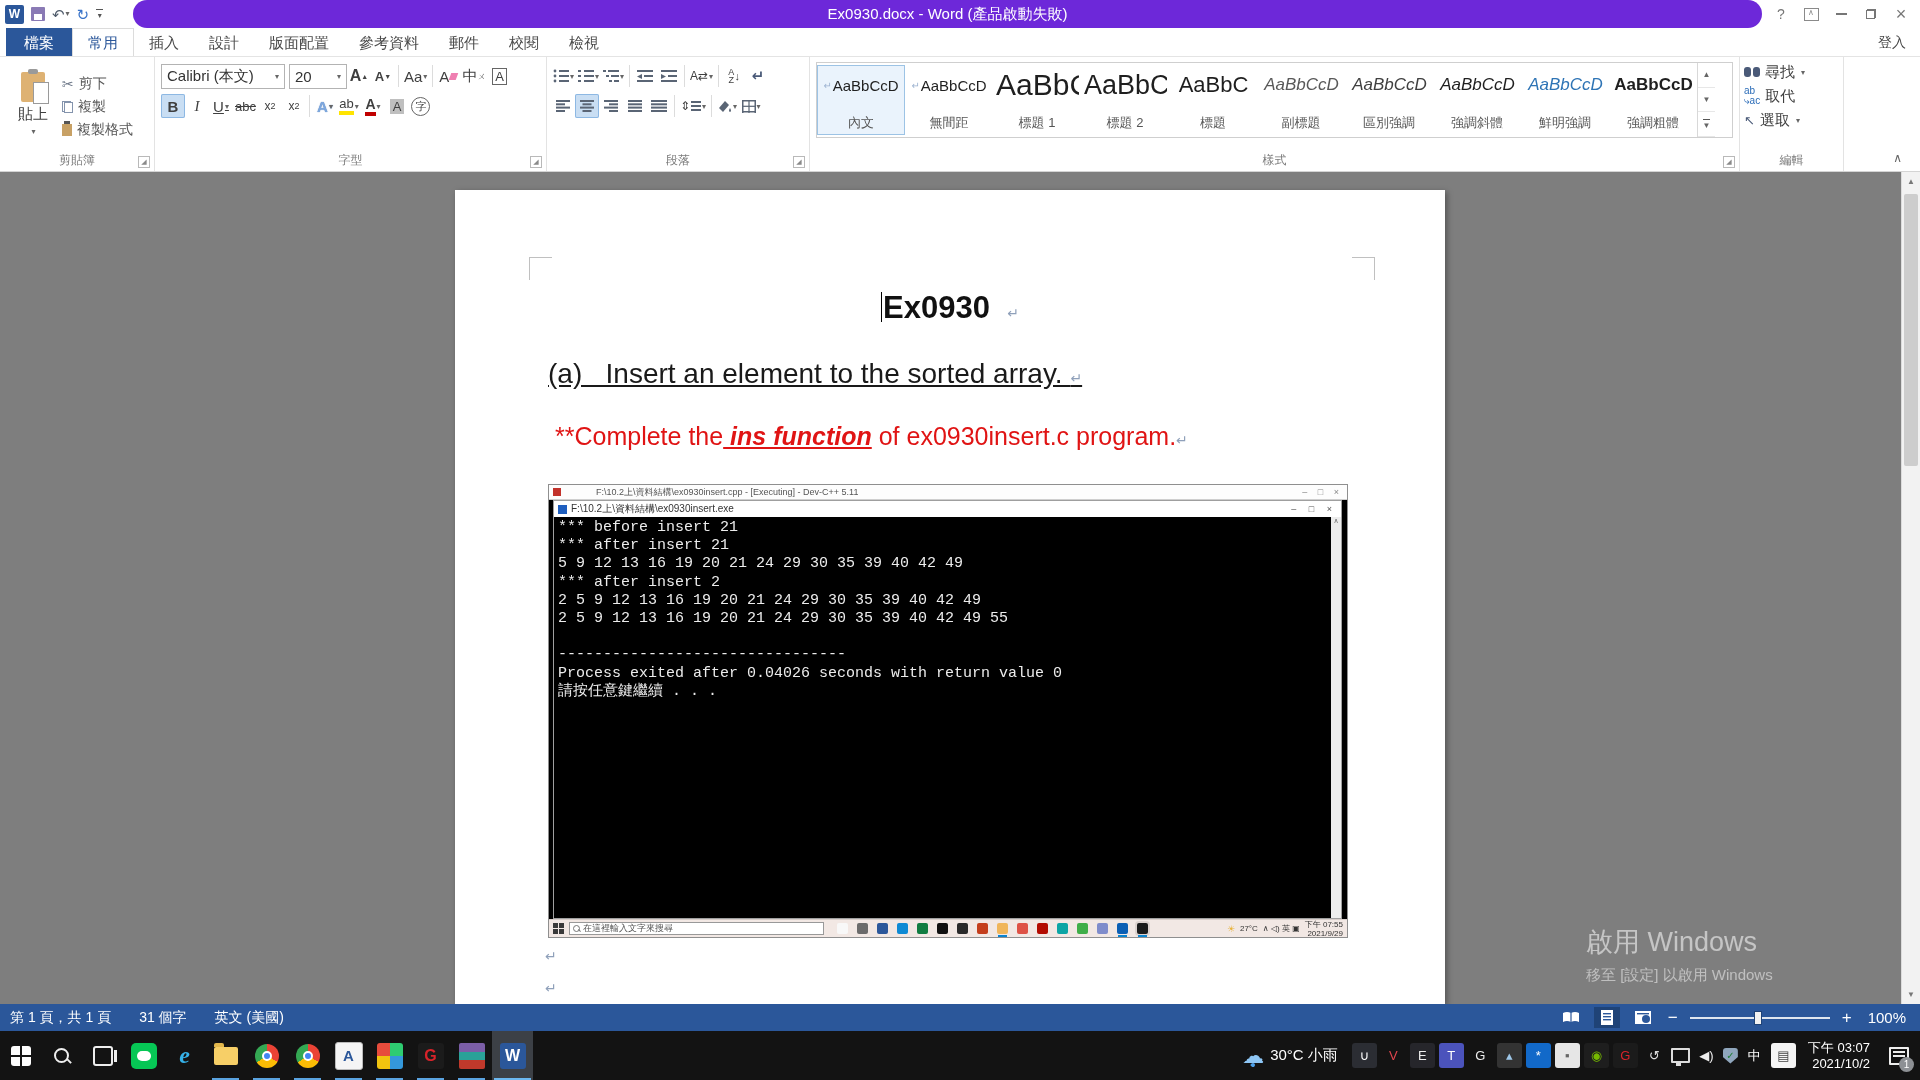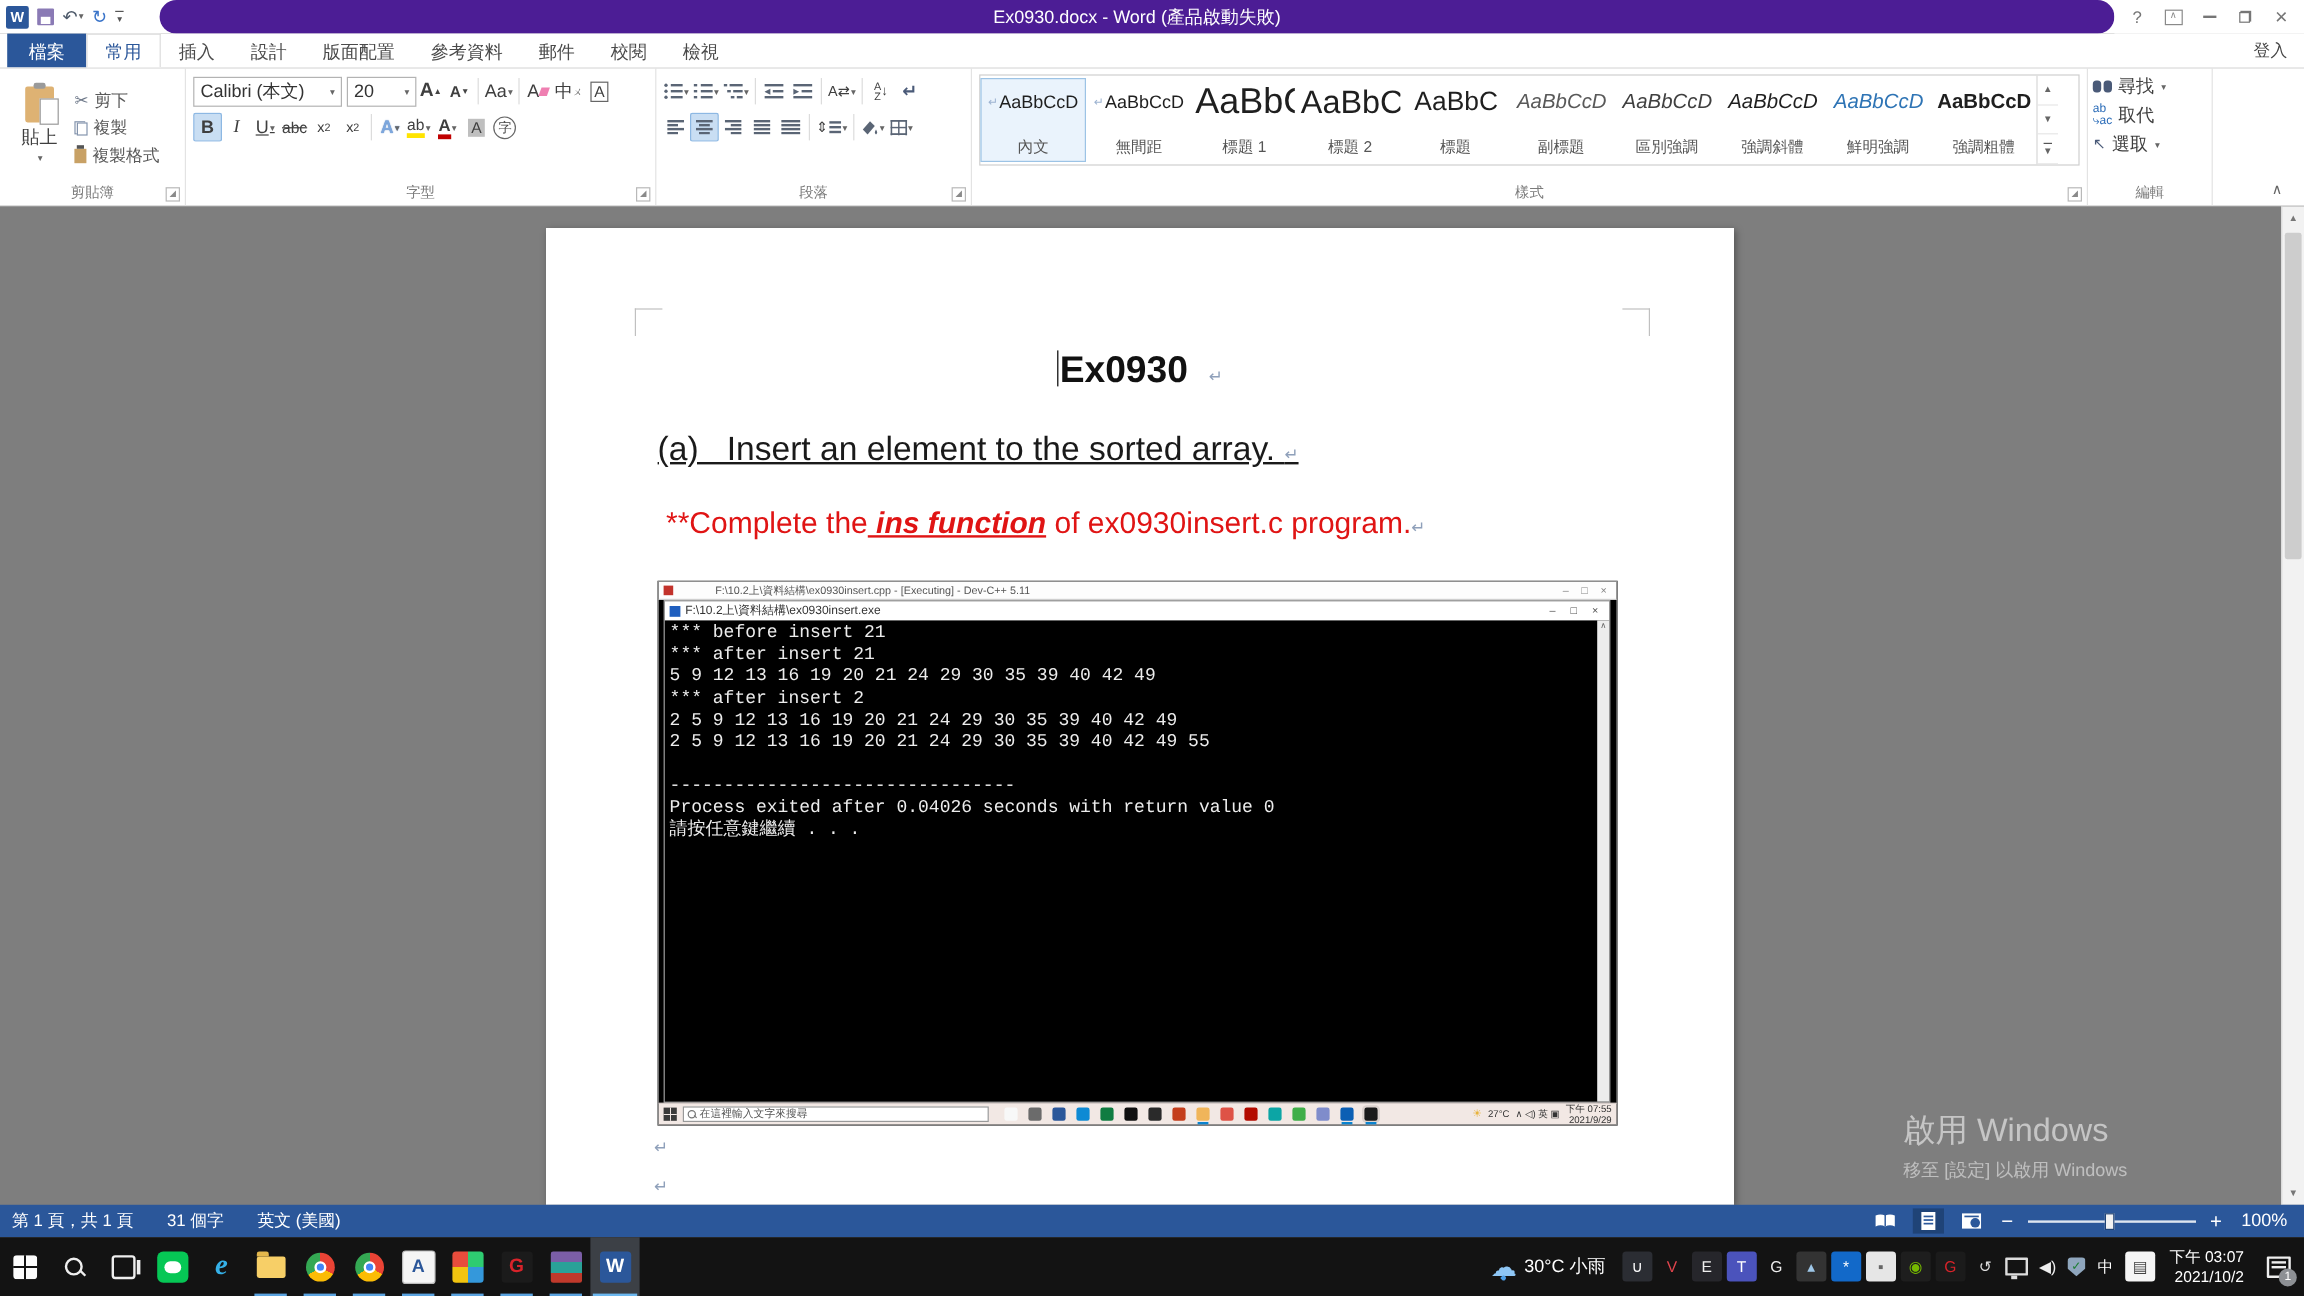--- a/index.html
+++ b/index.html
@@ -1,21 +1,21 @@
 <!DOCTYPE html>
 <html><head>
 <meta charset="utf-8">
 <style>
   html,body{margin:0;padding:0;background:#555;}
   body{font-family:"Liberation Sans","DejaVu Sans",sans-serif;}
   .screen{position:relative;width:1920px;height:1080px;background:#7e7e7e;overflow:hidden;}
 
   
   .titlebar{position:absolute;top:0;left:0;right:0;height:28px;background:#fff;}
-  .titleband{position:absolute;left:133px;right:158px;top:0;bottom:0;background:#4c1d95;color:#fff;
+  .titleband{position:absolute;left:133px;right:158px;top:0;bottom:0;background:#6d28d9;color:#fff;
              display:flex;align-items:center;justify-content:center;font-size:15px;border-radius:14px;}
   .qat{position:absolute;left:0;top:0;width:133px;height:28px;display:flex;align-items:center;gap:7px;padding-left:5px;box-sizing:border-box;}
   .wlogo{width:19px;height:19px;background:#2b579a;color:#fff;font-weight:bold;font-size:12px;display:flex;align-items:center;justify-content:center;border-radius:2px;}
   .saveic{width:14px;height:14px;background:#8a7ab5;position:relative;border-radius:1px;}
   .saveic::after{content:"";position:absolute;left:3px;bottom:1px;width:8px;height:6px;background:#fff;}
   .qatbtn{color:#4f5b6b;font-size:15px;line-height:1;display:flex;align-items:center;}
   .qatcaret{font-size:8px;color:#666;margin-left:1px;}
   .qatmore{display:flex;flex-direction:column;align-items:center;font-size:8px;color:#555;}
   .qatmore b{display:block;width:7px;border-top:1.5px solid #555;margin-bottom:1px;}
   .winctl{position:absolute;right:0;top:0;width:158px;height:28px;background:#fff;display:flex;align-items:center;justify-content:space-evenly;color:#767676;}

